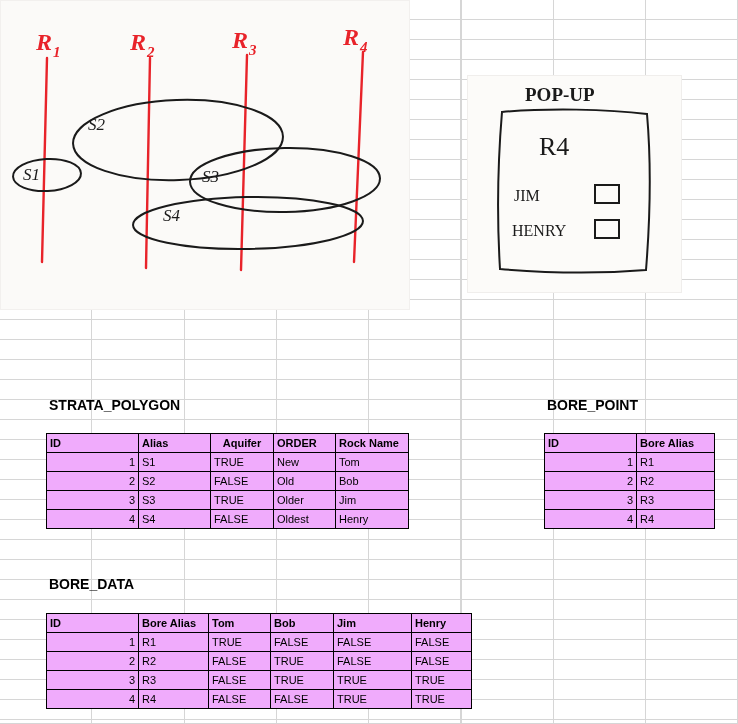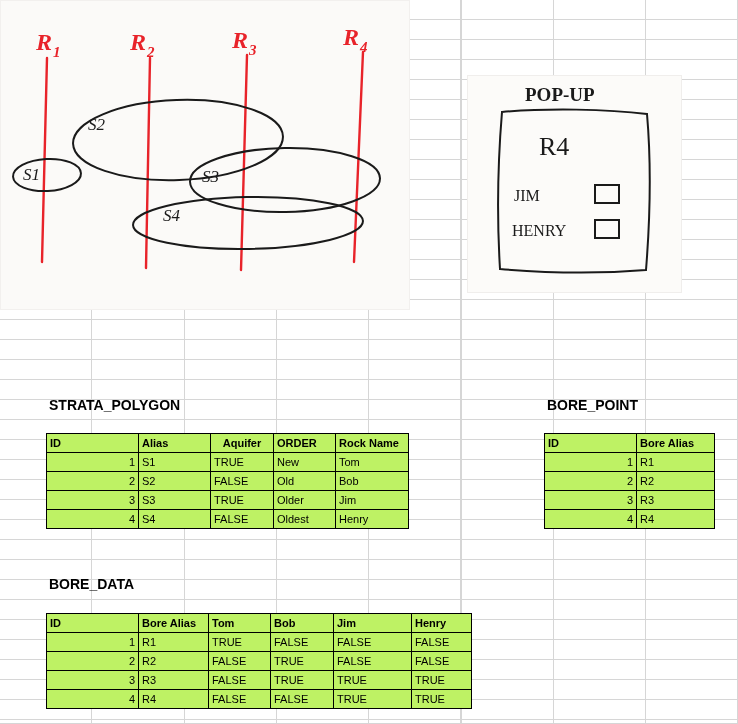--- a/index.html
+++ b/index.html
@@ -52,21 +52,21 @@
     position: absolute;
     font-weight: bold;
     font-size: 14px;
     color: #000;
     white-space: nowrap;
   }
   table.xl {
     position: absolute;
     border-collapse: collapse;
     font-size: 11px;
-    background: #bef264;
+    background: #f0abfc;
   }
   table.xl th, table.xl td {
     border: 1px solid #000;
     height: 19px;
     padding: 0 3px;
     font-weight: normal;
     white-space: nowrap;
     box-sizing: border-box;
   }
   table.xl th {

